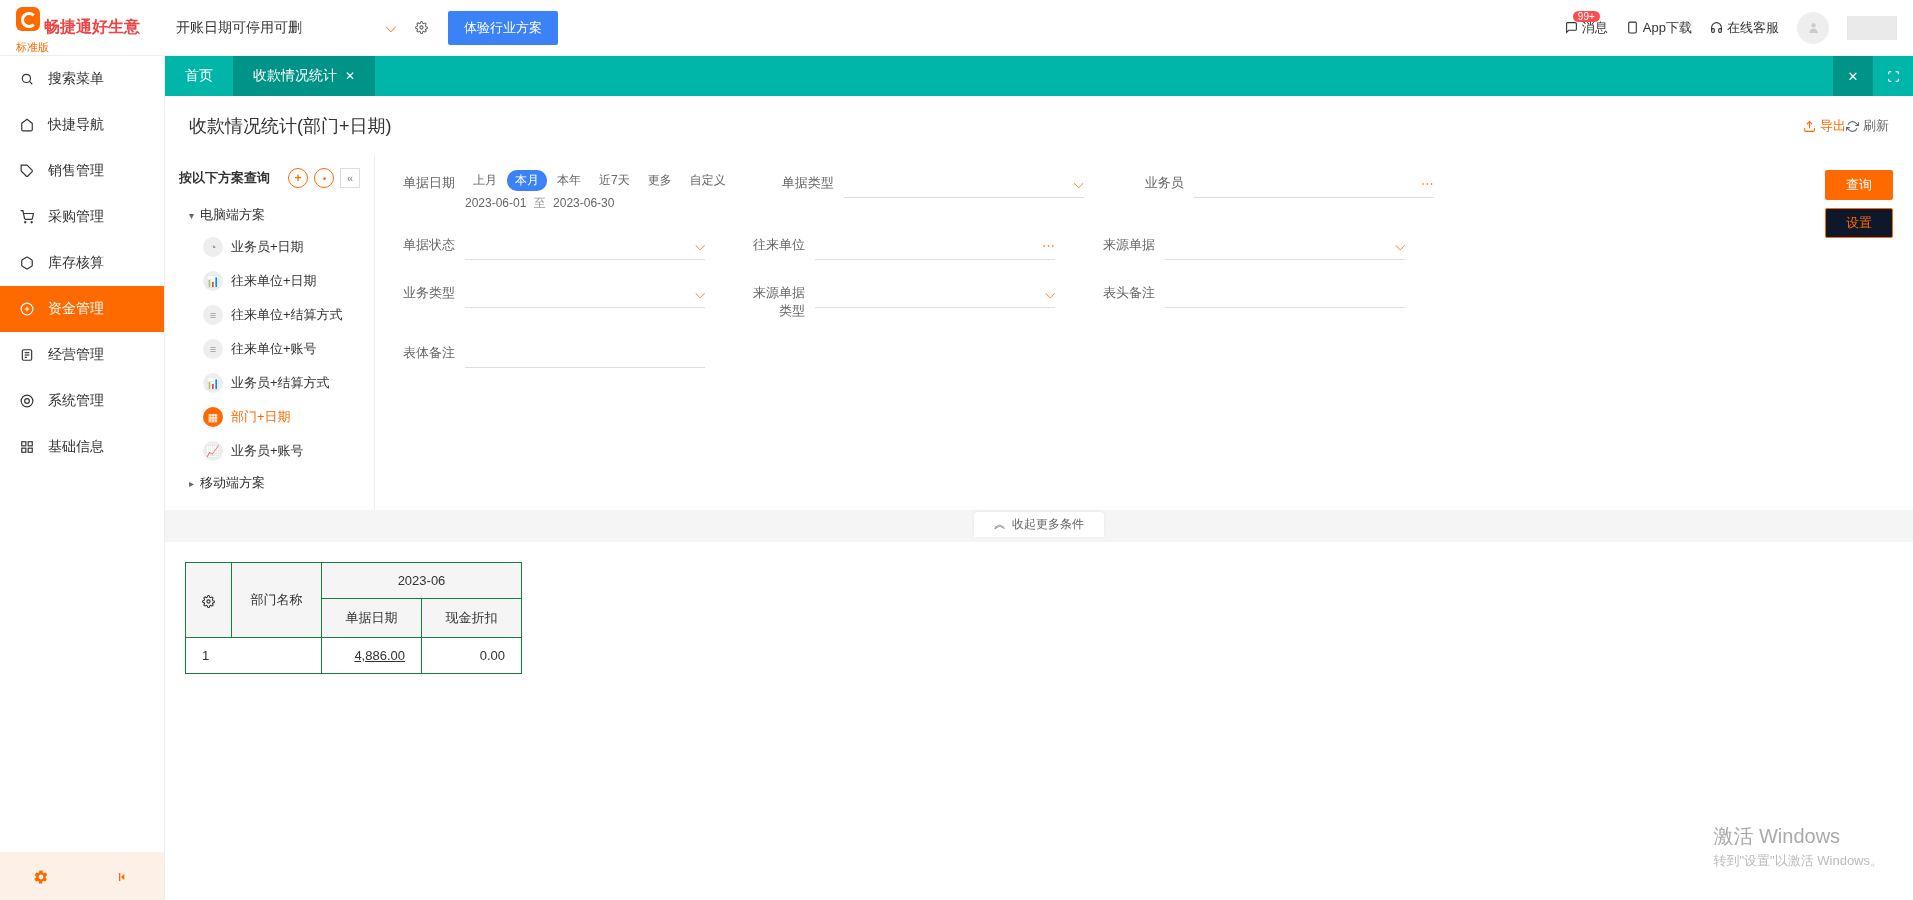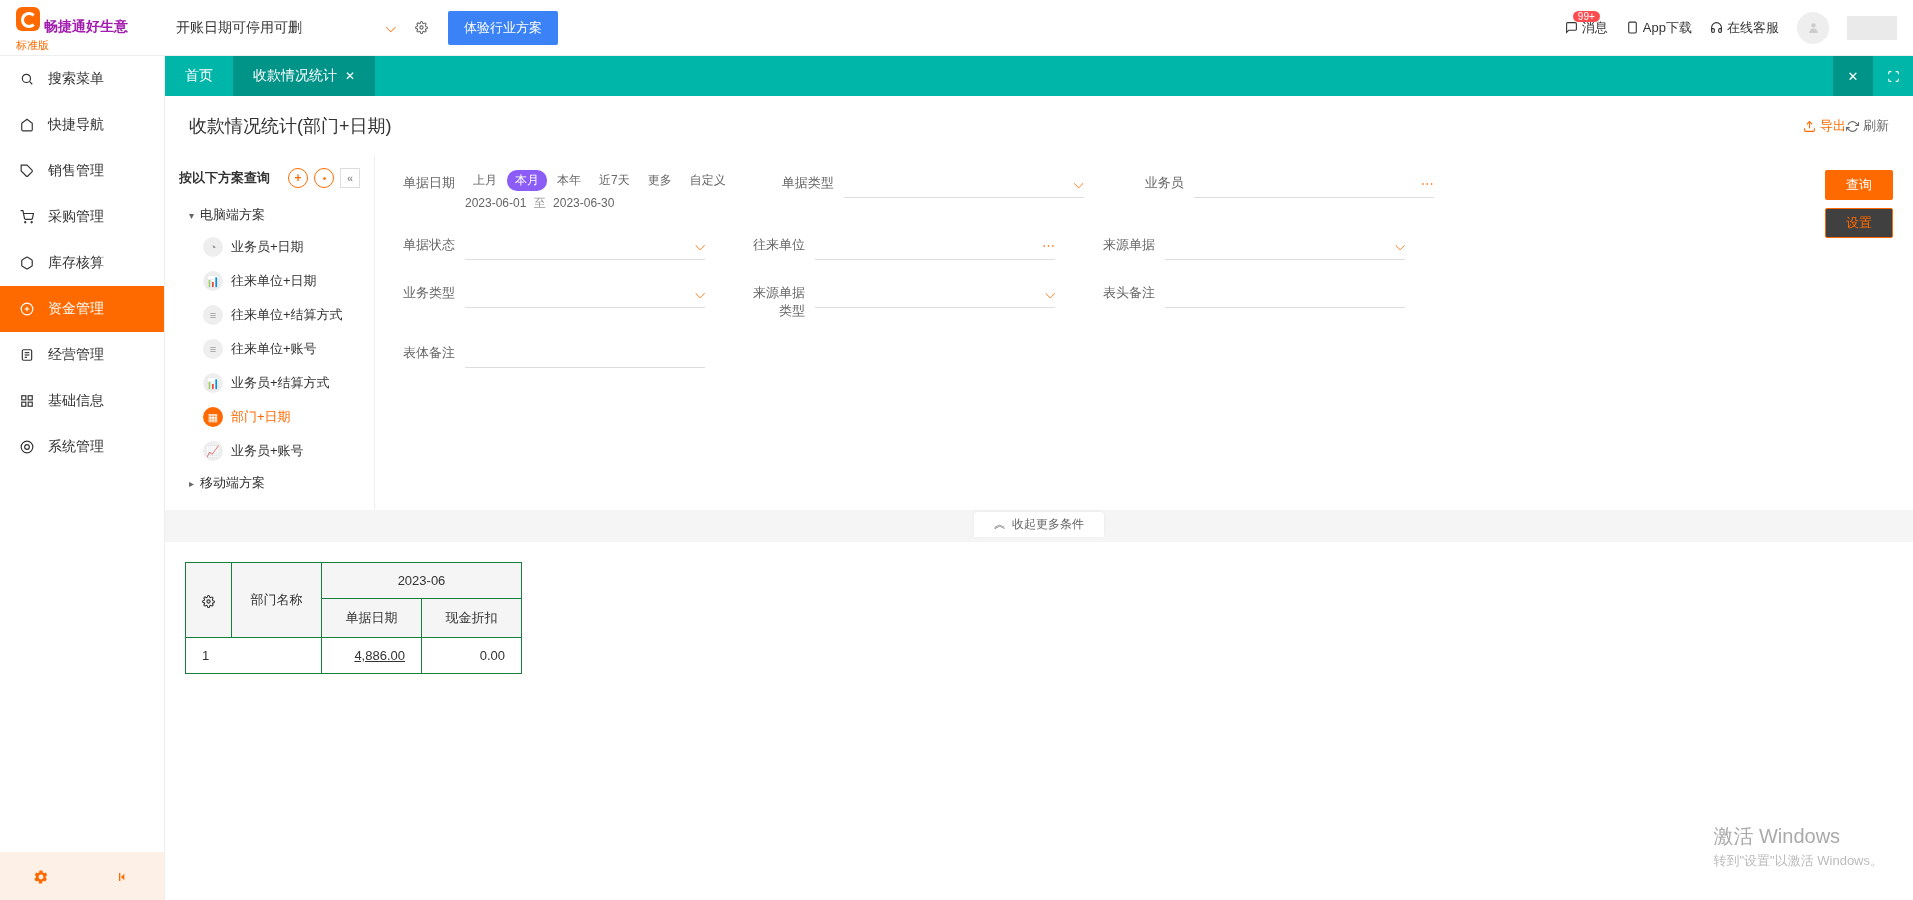--- a/index.html
+++ b/index.html
@@ -4,21 +4,21 @@
 <style>
 * { margin: 0; padding: 0; box-sizing: border-box; }
 body { font-family: "Microsoft YaHei", -apple-system, sans-serif; font-size: 13px; color: #333; background: #fff; overflow: hidden; }
 
 
 .top-header { height: 56px; display: flex; align-items: center; padding: 0 16px; border-bottom: 1px solid #eee; }
 .logo-area { display: flex; align-items: flex-start; margin-right: 20px; width: 140px; flex-direction: column;}
 .logo-icon { width: 24px; height: 24px; background: #ff6a00; border-radius: 6px; position: relative; display: inline-block; margin-right: 4px; }
 .logo-icon::after { content: ''; position: absolute; width: 10px; height: 10px; border: 3px solid #fff; border-radius: 50%; top: 5px; left: 5px; border-right-color: transparent; }
 .logo-row1 { display: flex; align-items: center; }
-.logo-text { color: #a21caf; font-weight: bold; font-size: 14px; margin-top: 16px; }
+.logo-text { color: #ef4444; font-weight: bold; font-size: 16px; margin-top: 16px; }
 .logo-sub { color: #ff6a00; font-size: 11px; margin-top: 2px; }
 .header-select { display: flex; align-items: center; color: #333; font-size: 14px; margin-right: 10px; cursor: pointer; min-width: 220px;}
 .chevron-down { margin-left: auto; color: #ff6a00; font-size: 14px; }
 .gear-btn { width: 30px; height: 30px; display: flex; align-items: center; justify-content: center; color: #666; cursor: pointer; margin-right: 12px;}
 .primary-btn-top { background: #3b82f6; color: #fff; border: none; padding: 8px 16px; border-radius: 2px; cursor: pointer; font-size: 13px; }
 .header-right { margin-left: auto; display: flex; align-items: center; gap: 18px; }
 .header-link { display: flex; align-items: center; gap: 4px; color: #333; cursor: pointer; font-size: 13px; position: relative;}
 .badge { position: absolute; top: -8px; left: 8px; background: #ff4d4f; color: #fff; font-size: 10px; padding: 0 5px; border-radius: 8px; }
 .avatar-placeholder { width: 32px; height: 32px; background: #eee; border-radius: 50%; display:flex; align-items:center; justify-content:center; color:#ccc;}
 .name-placeholder { width: 50px; height: 24px; background: #eaeaea; }
@@ -72,29 +72,29 @@
 .leaf-icon { width: 20px; height: 20px; border-radius: 50%; background: #eee; display: flex; align-items: center; justify-content: center; font-size: 11px; color: #999;}
 
 
 .filter-area { flex: 1; padding: 14px 20px; position: relative;}
 .filter-row { display: flex; gap: 40px; margin-bottom: 20px; flex-wrap: wrap;}
 .filter-item { display: flex; align-items: flex-start; min-width: 300px; }
 .filter-label { width: 70px; color: #666; font-size: 13px; text-align: right; padding-right: 10px; padding-top: 4px; flex-shrink:0;}
 .filter-control { flex: 1; }
 .date-tabs { display: flex; gap: 2px; align-items: center; margin-bottom: 4px;}
 .date-tab { padding: 2px 8px; font-size: 12px; cursor: pointer; border-radius: 10px; color: #666;}
-.date-tab.active { background: #8b5cf6; color: #fff; }
+.date-tab.active { background: #3b82f6; color: #fff; }
 .date-range-text { font-size: 12px; color: #666; }
 .sep { margin: 0 4px; color: #999;}
 .select-input { border: none; border-bottom: 1px solid #ddd; height: 28px; display: flex; align-items: center; justify-content: flex-end; color: #ff6a00; cursor: pointer; min-width: 240px; font-size: 13px;}
 .select-input .suffix { color: #ff6a00; }
 .text-input-line { border: none; border-bottom: 1px solid #ddd; height: 28px; min-width: 240px;}
 .action-buttons { position: absolute; right: 20px; top: 14px; display: flex; flex-direction: column; gap: 8px; }
 .btn-query { background: #ff6a00; color: #fff; border: none; padding: 6px 20px; border-radius: 2px; cursor: pointer; font-size: 13px;}
-.btn-settings { background: #404040; color: #ff6a00; border: 1px solid #ff6a00; padding: 5px 20px; border-radius: 2px; cursor: pointer; font-size: 13px;}
+.btn-settings { background: #0f172a; color: #ff6a00; border: 1px solid #ff6a00; padding: 5px 20px; border-radius: 2px; cursor: pointer; font-size: 13px;}
 
 
 .collapse-bar { height: 28px; background: #f5f5f5; display: flex; align-items: center; justify-content: center; }
 .collapse-bar-inner { background: #fff; padding: 4px 20px; border-radius: 4px 4px 0 0; box-shadow: 0 -1px 4px rgba(0,0,0,0.05); cursor: pointer; font-size: 12px; color: #666; display:flex; align-items:center; gap:6px;}
 
 
 .table-area { background: #fff; padding: 20px; flex: 1; margin-top: 4px;}
 .data-table { border-collapse: collapse; }
 .data-table th, .data-table td { border: 1px solid #15803d; padding: 10px 16px; font-size: 13px; text-align: center;}
 .data-table th { background: #f5f5f5; color: #333; font-weight: normal;}
@@ -226,36 +226,36 @@
               <line x1="8" y1="8" x2="16" y2="8"></line>
               <line x1="8" y1="12" x2="16" y2="12"></line>
               <line x1="8" y1="16" x2="12" y2="16"></line>
             </svg>
           </span>
           <span>经营管理</span>
         </div>
         <div class="nav-item">
           <span class="nav-icon">
             <svg viewBox="0 0 24 24" fill="none" stroke="currentColor" stroke-width="2">
+              <circle cx="12" cy="12" r="10"></circle>
+              <circle cx="12" cy="12" r="4"></circle>
+            </svg>
+          </span>
+          <span>系统管理</span>
+        </div>
+        <div class="nav-item">
+          <span class="nav-icon">
+            <svg viewBox="0 0 24 24" fill="none" stroke="currentColor" stroke-width="2">
               <rect x="3" y="3" width="7" height="7"></rect>
               <rect x="14" y="3" width="7" height="7"></rect>
               <rect x="14" y="14" width="7" height="7"></rect>
               <rect x="3" y="14" width="7" height="7"></rect>
             </svg>
           </span>
           <span>基础信息</span>
-        </div>
-        <div class="nav-item">
-          <span class="nav-icon">
-            <svg viewBox="0 0 24 24" fill="none" stroke="currentColor" stroke-width="2">
-              <circle cx="12" cy="12" r="10"></circle>
-              <circle cx="12" cy="12" r="4"></circle>
-            </svg>
-          </span>
-          <span>系统管理</span>
         </div>
       </div>
     <div class="nav-footer">
       <span class="nav-footer-icon">
         <svg viewBox="0 0 24 24" fill="currentColor">
             <path d="M19.14 12.94c.04-.3.06-.61.06-.94 0-.32-.02-.64-.07-.94l2.03-1.58a.5.5 0 0 0 .12-.64l-1.92-3.32a.5.5 0 0 0-.61-.22l-2.39.96a7.03 7.03 0 0 0-1.62-.94l-.36-2.54a.5.5 0 0 0-.5-.42h-3.84a.5.5 0 0 0-.5.42l-.36 2.54c-.59.24-1.13.56-1.62.94l-2.39-.96a.5.5 0 0 0-.61.22L2.74 8.84a.5.5 0 0 0 .12.64l2.03 1.58c-.5.3-.7.62-.7.94 0 .33.02.64.06.94l-2.03 1.58a.5.5 0 0 0-.12.64l1.92 3.32c.14.24.43.34.61.22l2.39-.96c.49.38 1.03.7 1.62.94l.36 2.54c.4.24.25.42.5.42h3.84c.25 0 .46-.18.5-.42l.36-2.54a7.03 7.03 0 0 0 1.62-.94l2.39.96c.18.12.47.02.61-.22l1.92-3.32a.5.5 0 0 0-.12-.64l-2.03-1.58zM12 15.6A3.6 3.6 0 1 1 12 8.4a3.6 3.6 0 0 1 0 7.2z"></path>
           </svg>
       </span>
       <span class="nav-footer-icon">
         <svg viewBox="0 0 24 24" fill="currentColor">

